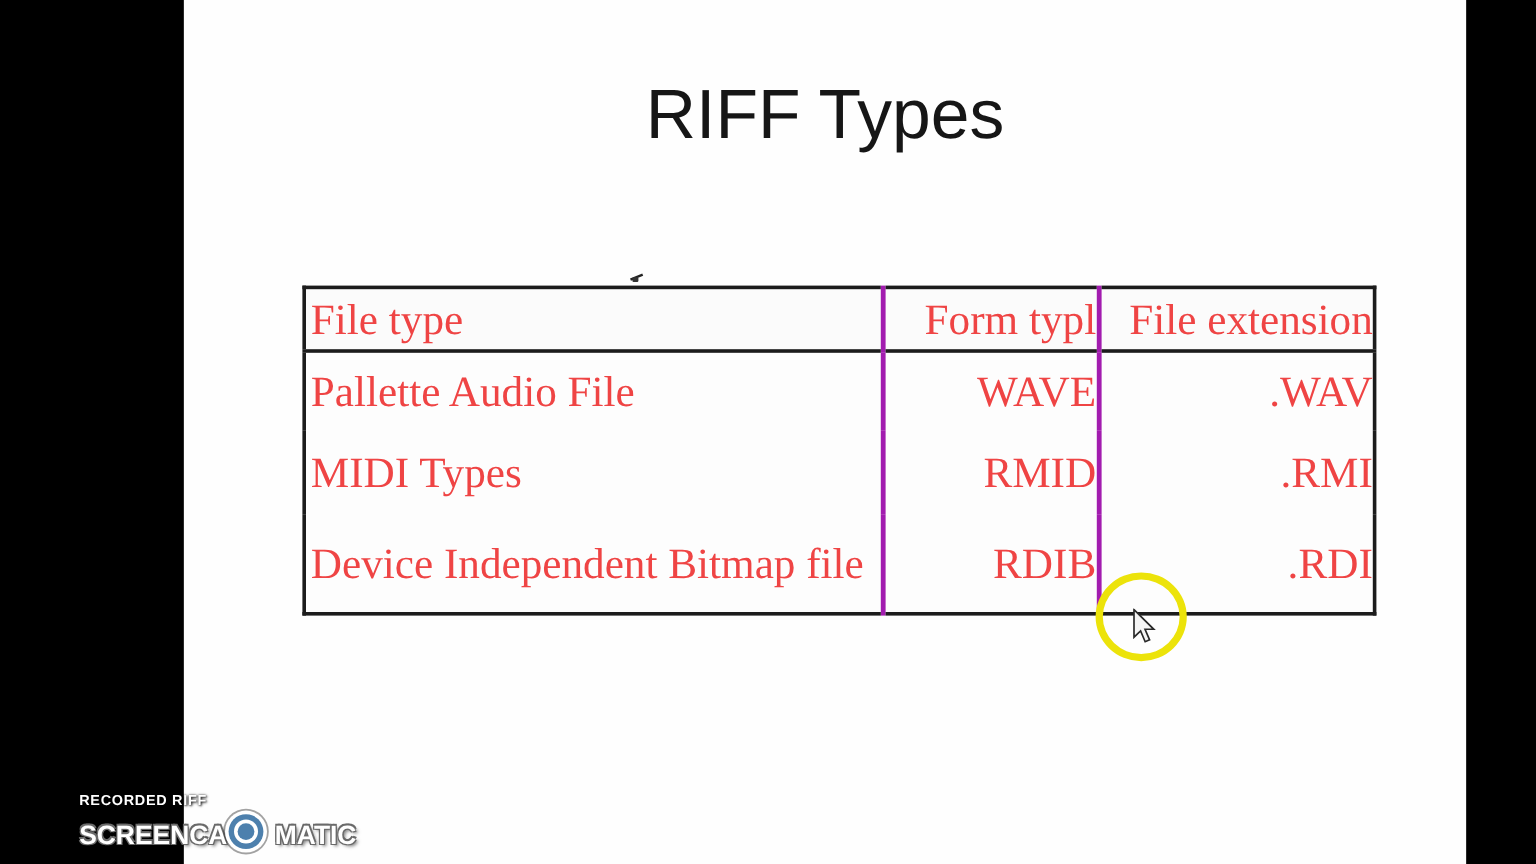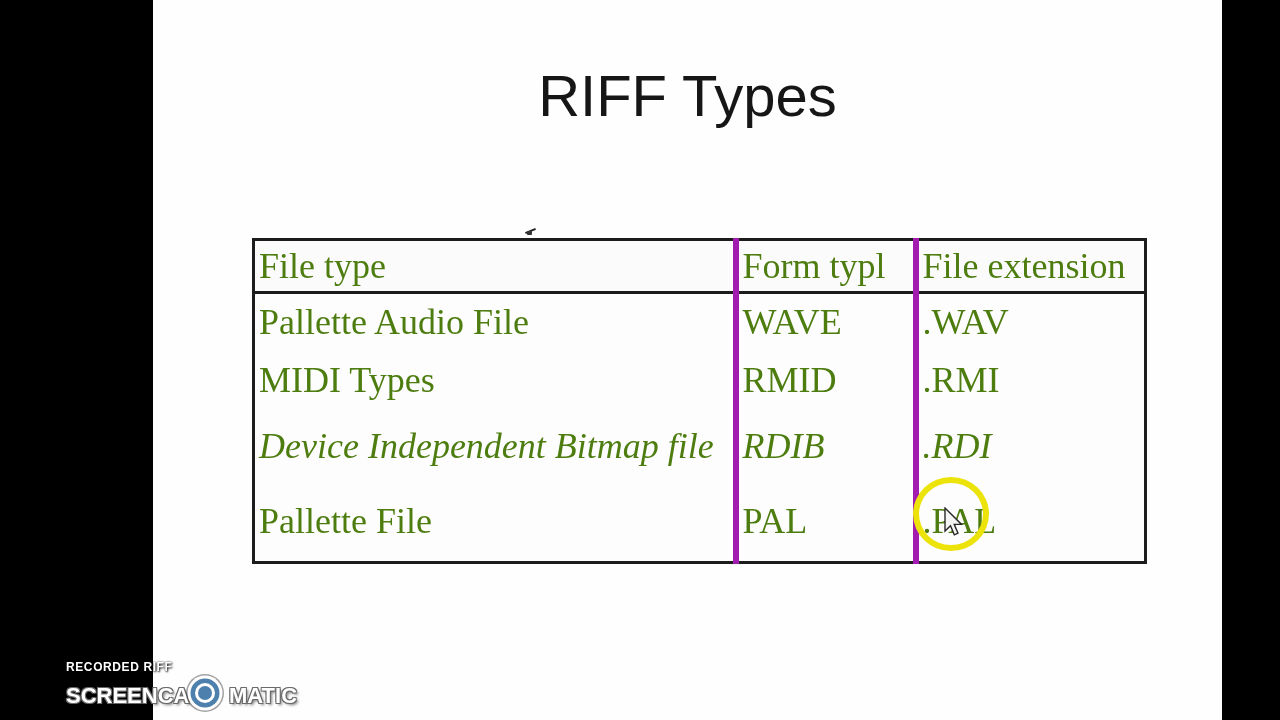--- a/index.html
+++ b/index.html
@@ -32,29 +32,29 @@
   .stray-mark::after {
     content: ""; position: absolute; left: 3px; top: 5px; width: 5px; height: 4px;
     background: #333; border-radius: 1px;
   }
 
   table.riff-table {
     position: absolute; left: 204px; top: 238px; width: 892px; height: 275px;
     border-collapse: collapse; table-layout: fixed;
     border: 3px solid #1c1c1c;
     font-family: "Liberation Serif", serif;
-    color: #4d7c0f;
+    color: #ef4444;
     background: #fdfdfd;
   }
   .riff-table th, .riff-table td {
     font-weight: 400; text-align: left; vertical-align: middle;
     padding: 0 0 0 4px; font-size: 36px; white-space: nowrap; overflow: hidden;
   }
   .riff-table th { border-bottom: 3px solid #1c1c1c; height: 53px; }
-  .riff-table th + th, .riff-table td + td { border-left: 6px solid #a21caf; }
+  .riff-table th + th, .riff-table td + td { border-left: 4px solid #a21caf; text-align: right; }
   .riff-table thead th { background: #fbfbfb; }
 
   
   .highlight-circle {
     position: absolute; left: 865px; top: 477px; width: 76px; height: 74px;
     border: 6px solid var(--highlight, #ece30a); border-radius: 50%;
     background: transparent;
   }
 
   .cursor-svg { position: absolute; left: 896px; top: 507px; }
@@ -109,29 +109,24 @@
       <tr style="height:57px;">
         <td>Pallette Audio File</td>
         <td>WAVE</td>
         <td>.WAV</td>
       </tr>
       <tr style="height:61px;">
         <td>MIDI Types</td>
         <td>RMID</td>
         <td>.RMI</td>
       </tr>
-      <tr style="height:71px;font-style:italic;">
+      <tr style="height:71px;">
         <td>Device Independent Bitmap file</td>
         <td>RDIB</td>
         <td>.RDI</td>
-      </tr>
-      <tr style="height:81px;">
-        <td>Pallette File</td>
-        <td>PAL</td>
-        <td>.PAL</td>
       </tr>
     </tbody>
   </table>
 
   <div class="highlight-circle"></div>
 
   <svg class="cursor-svg" width="22" height="32" viewBox="0 0 22 32">
     <path d="M1,1 L1,24 L6.5,18.8 L10.3,27.8 L14,26.2 L10.2,17.4 L17.5,17.4 Z" fill="#f5f5f5" stroke="#2a2a2a" stroke-width="1.4"></path>
   </svg>
 

